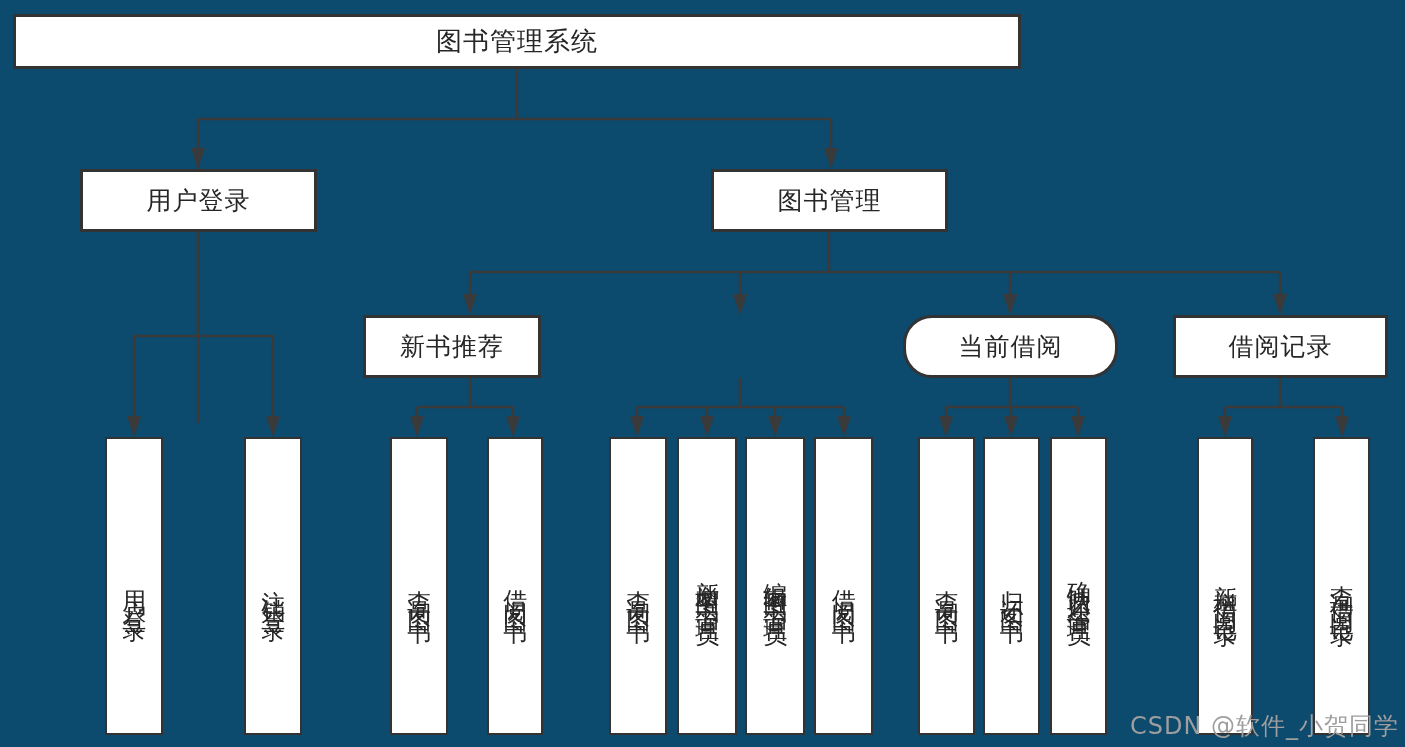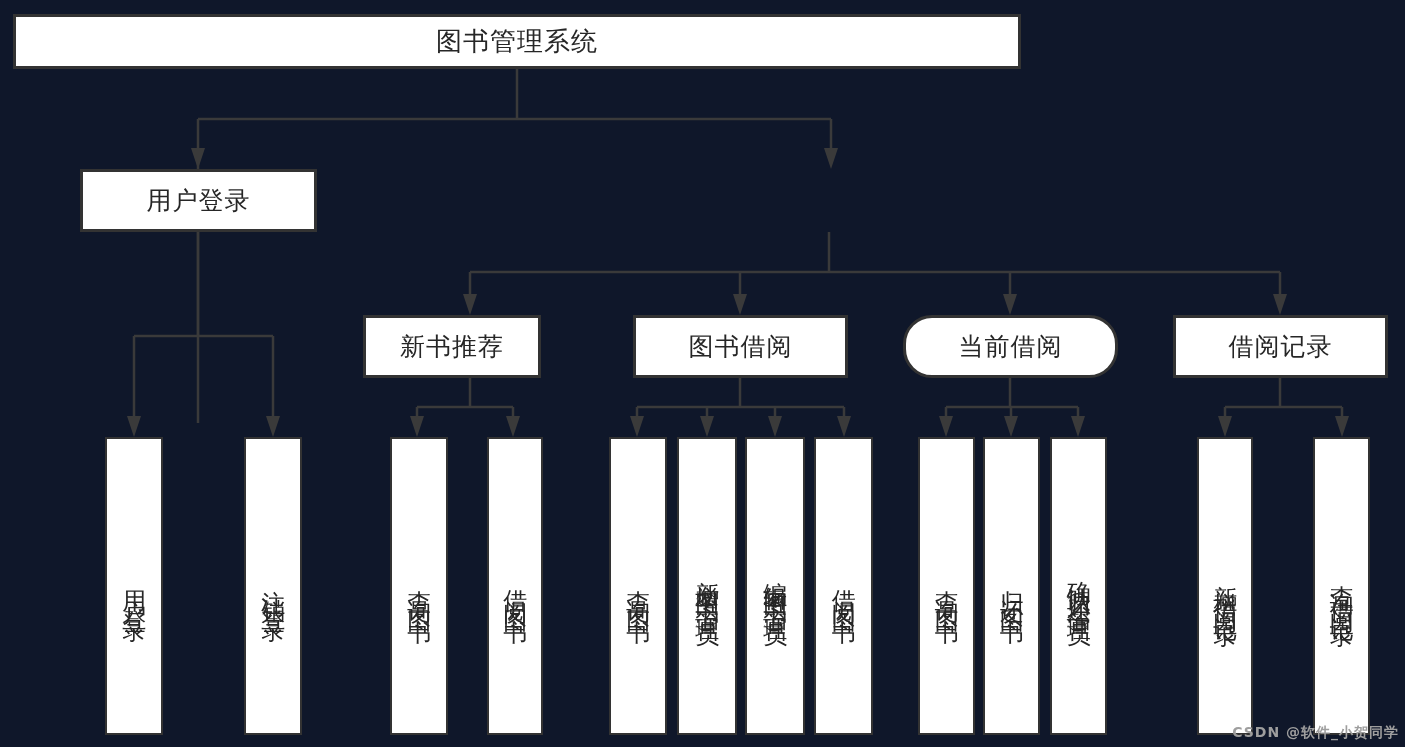--- a/index.html
+++ b/index.html
@@ -1,17 +1,17 @@
 <!DOCTYPE html>
 <html><head>
 <meta charset="utf-8">
 <style>
   html,body { margin:0; padding:0; background:#ffffff; }
   .stage {
-    position:relative; width:1405px; height:747px; background:#0f172a;
+    position:relative; width:1405px; height:747px; background:#0c4a6e;
     font-family:"DejaVu Sans", sans-serif; overflow:hidden;
   }
   svg.connectors { position:absolute; left:0; top:0; z-index:1; }
   .hbox {
     position:absolute; box-sizing:border-box; background:#ffffff;
     border:3px solid #333333; display:flex; align-items:center; justify-content:center;
     color:#262626; font-size:25px; letter-spacing:1px; z-index:2;
   }
   .hbox.root { font-size:26px; }
   .vbox {
@@ -21,21 +21,21 @@
   }
   .vtext {
     writing-mode:vertical-rl; text-orientation:mixed;
     color:#262626; font-size:24px; line-height:1.1; white-space:nowrap;
   }
   .ls4 { letter-spacing:10px; padding-top:10px; }
   .ls6 { letter-spacing:8px;  padding-top:8px;  }
   .ls9 { letter-spacing:6px;  padding-top:6px;  }
   .watermark {
     position:absolute; right:6px; bottom:5px; z-index:5;
-    color:#9e9e9e; font-size:14px; letter-spacing:1px;font-weight:bold;
+    color:#9e9e9e; font-size:24px; letter-spacing:1px;
   }
 </style>
 </head>
 <body>
 
 <div class="stage">
 
   <svg class="connectors" width="1405" height="747" viewBox="0 0 1405 747">
     <g stroke="#3a3a3a" stroke-width="2.5" fill="none">
       <path d="M517 69 V119 M198 119 H831 M198 119 V423 M831 119 V155"></path>
@@ -59,26 +59,26 @@
       M1218 416 L1232 416 L1225 437 Z  M1335 416 L1349 416 L1342 437 Z"></path>
   </svg>
 
   <div class="hbox root" style="left:13px; top:14px; width:1008px; height:55px;">
     <span>图书管理系统</span>
   </div>
 
   <div class="hbox" style="left:80px; top:169px; width:237px; height:63px;">
     <span>用户登录</span>
   </div>
+  <div class="hbox" style="left:711px; top:169px; width:237px; height:63px;">
+    <span>图书管理</span>
+  </div>
 
   <div class="hbox" style="left:363px; top:315px; width:178px; height:63px;">
     <span>新书推荐</span>
-  </div>
-  <div class="hbox" style="left:633px; top:315px; width:215px; height:63px;">
-    <span>图书借阅</span>
   </div>
   <div class="hbox" style="left:903px; top:315px; width:215px; height:63px;border-radius:29px;">
     <span>当前借阅</span>
   </div>
   <div class="hbox" style="left:1173px; top:315px; width:215px; height:63px;">
     <span>借阅记录</span>
   </div>
 
   <div class="vbox" style="left:105px; width:58px;">
     <span class="vtext ls4">用户登录</span>

